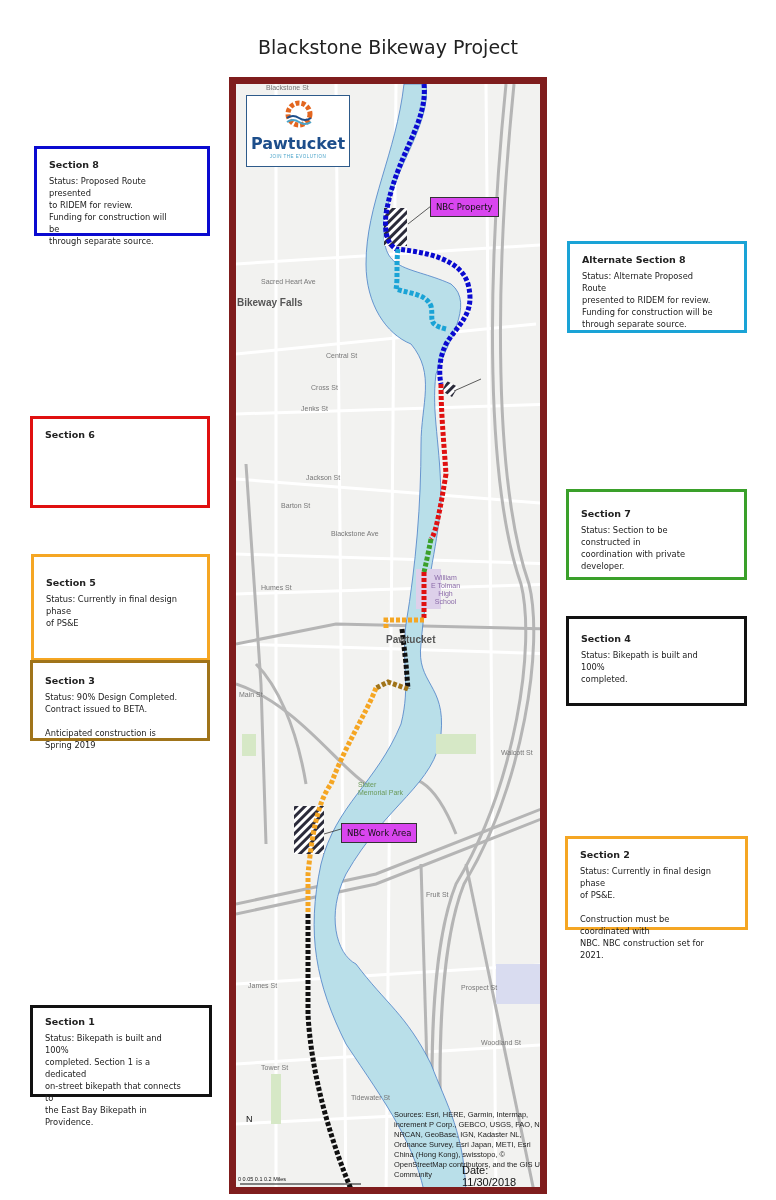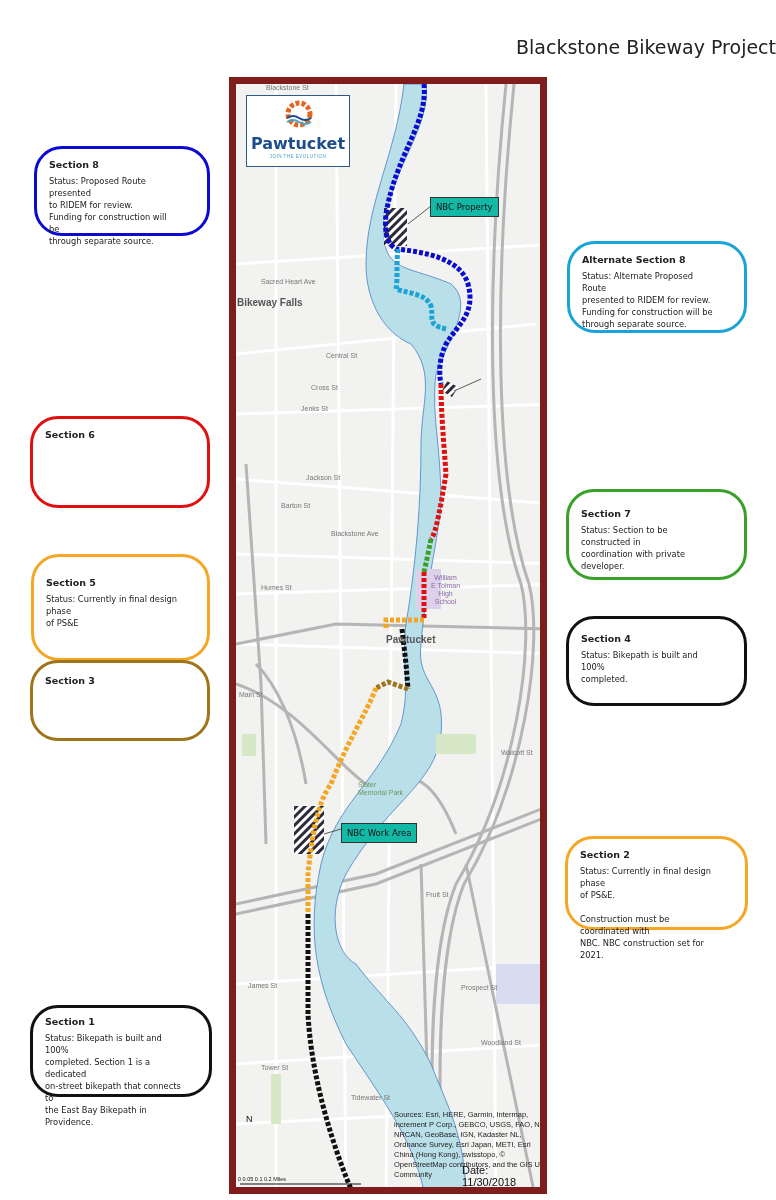--- a/index.html
+++ b/index.html
@@ -1,23 +1,23 @@
 <!DOCTYPE html>
 <html><head>
 <meta charset="utf-8">
 <style>
   html,body{margin:0;padding:0;background:#ffffff;}
   body{width:776px;height:1200px;position:relative;overflow:hidden;font-family:"Liberation Sans",sans-serif;}
-  .title{position:absolute;left:0;top:36px;width:776px;text-align:right;font-size:19px;color:#222;font-family:"DejaVu Sans",sans-serif;}
-  .box{position:absolute;background:#fff;border-style:solid;border-width:3px;box-sizing:border-box;padding:10px 28px 8px 12px;font-family:"DejaVu Sans",sans-serif;color:#222;border-radius:28px;}
+  .title{position:absolute;left:0;top:36px;width:776px;text-align:center;font-size:19px;color:#222;font-family:"DejaVu Sans",sans-serif;}
+  .box{position:absolute;background:#fff;border-style:solid;border-width:3px;box-sizing:border-box;padding:10px 28px 8px 12px;font-family:"DejaVu Sans",sans-serif;color:#222;}
   .box .h{font-weight:bold;font-size:9.5px;margin-bottom:5px;}
   .box .b{font-size:8.3px;line-height:12px;white-space:pre-line;}
   .map{position:absolute;left:229px;top:77px;width:318px;height:1117px;border:7px solid #7f1d1d;box-sizing:border-box;overflow:hidden;background:#f2f2f0;}
   .map svg{position:absolute;left:0;top:0;}
-  .callout{position:absolute;background:#14b8a6;border:1px solid #333;font-size:8.5px;font-family:"DejaVu Sans",sans-serif;color:#111;padding:3px 5px;line-height:12px;white-space:pre-line;}
+  .callout{position:absolute;background:#d946ef;border:1px solid #333;font-size:8.5px;font-family:"DejaVu Sans",sans-serif;color:#111;padding:3px 5px;line-height:12px;white-space:pre-line;}
   .logo{position:absolute;left:10px;top:11px;width:104px;height:72px;background:#fff;border:1px solid #2d5a8a;box-sizing:border-box;text-align:center;}
   .logo .name{font-family:"DejaVu Sans",sans-serif;font-weight:bold;color:#1d4e8b;font-size:16px;position:absolute;left:0;top:38px;width:100%;}
   .logo .tag{font-size:4.5px;color:#4aa3c9;position:absolute;left:0;top:58px;width:100%;letter-spacing:0.5px;}
   .sources{position:absolute;left:158px;top:1026px;width:158px;font-size:7.5px;line-height:10px;color:#222;font-family:"Liberation Sans",sans-serif;}
   .date{position:absolute;left:226px;top:1080px;font-size:11px;color:#111;font-family:"Liberation Sans",sans-serif;}
   .lbl{position:absolute;font-size:7px;color:#777;font-family:"Liberation Sans",sans-serif;white-space:nowrap;}
   .city{position:absolute;font-size:10px;font-weight:bold;color:#555;font-family:"Liberation Sans",sans-serif;}
   .north{position:absolute;left:10px;top:1030px;font-size:9px;color:#111;}
   .scale{position:absolute;left:2px;top:1092px;font-size:5.5px;color:#111;}
 </style>
@@ -59,20 +59,24 @@
 </div>
 
 <div class="box" style="left:566px;top:616px;width:181px;height:90px;border-color:#111;padding-top:14px;">
   <div class="h">Section 4</div>
   <div class="b">Status:  Bikepath is built and 100%
 completed.</div>
 </div>
 
 <div class="box" style="left:30px;top:660px;width:180px;height:81px;border-color:#a0741a;padding-top:12px;">
   <div class="h">Section 3</div>
+  <div class="b">Status:  90% Design Completed.
+Contract issued to BETA.
+
+Anticipated construction is Spring 2019</div>
 </div>
 
 <div class="box" style="left:565px;top:836px;width:183px;height:94px;border-color:#f5a623;padding-top:10px;">
   <div class="h">Section 2</div>
   <div class="b">Status:  Currently in final design phase
 of PS&amp;E.
 
 Construction must be coordinated with
  NBC.  NBC construction set for 2021.</div>
 </div>

